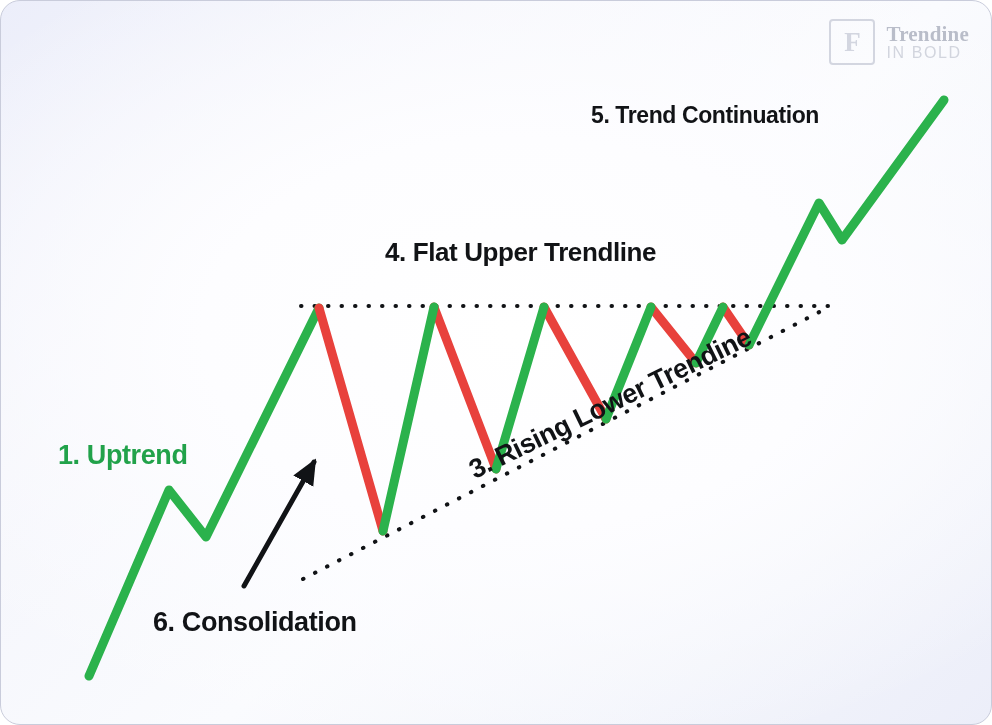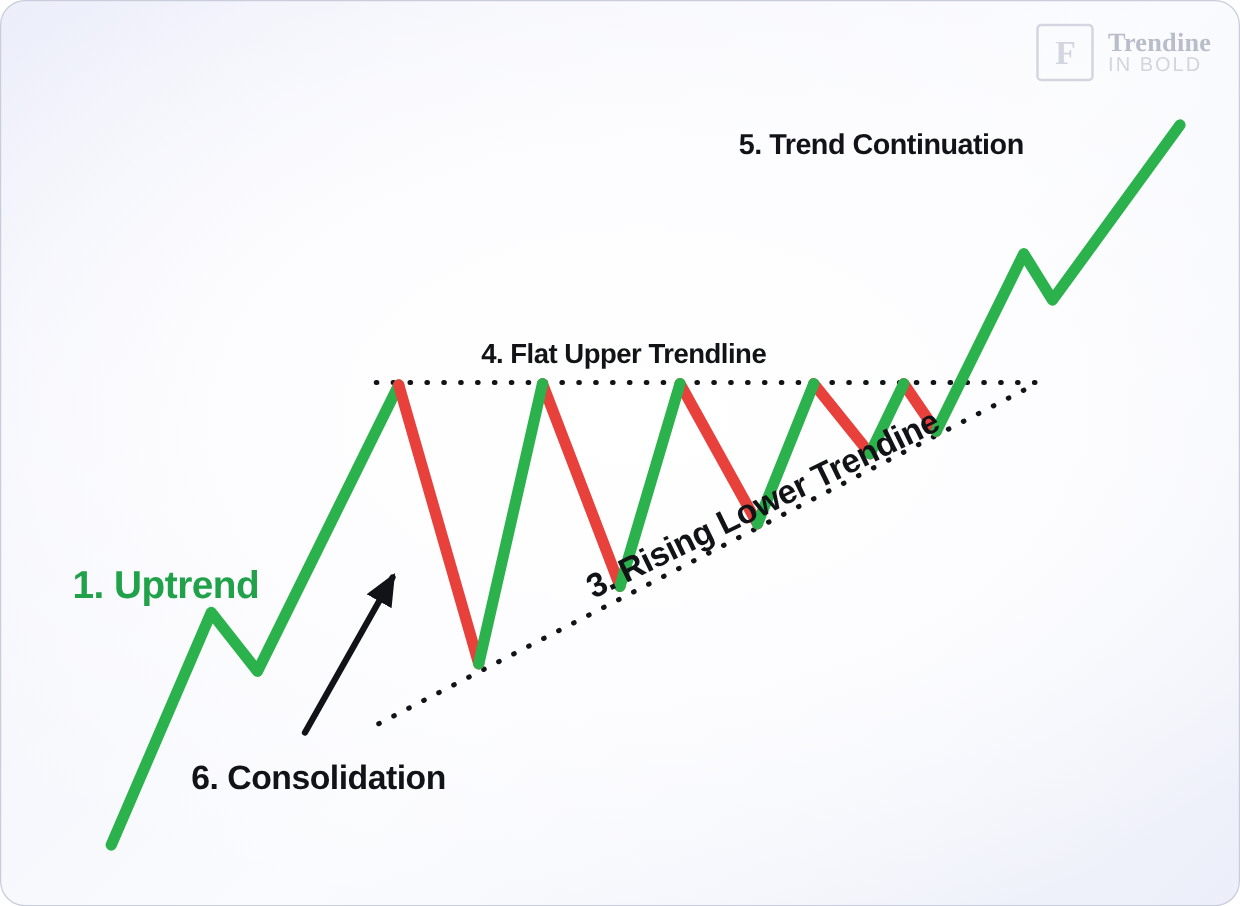--- a/index.html
+++ b/index.html
@@ -84,42 +84,42 @@
   
   .label {
     position: absolute;
     font-family: "Liberation Sans", sans-serif;
     font-weight: 700;
     white-space: nowrap;
     letter-spacing: -0.4px;
   }
   .label-uptrend {
     left: 57px;
-    top: 449px;
-    font-size: 31px;
+    top: 439px;
+    font-size: 27px;
     color: #21a24a;
   }
   .label-consolidation {
     left: 152px;
     top: 606px;
     font-size: 27px;
     color: #111316;
   }
   .label-lower-trendline {
     left: 470px;
     top: 455px;
     font-size: 27px;
     color: #111316;
     transform: rotate(-26deg);
     transform-origin: left center;
   }
   .label-upper-trendline {
     left: 384px;
-    top: 269px;
-    font-size: 22px;
+    top: 236px;
+    font-size: 26px;
     color: #111316;
   }
   .label-trend-continuation {
     left: 590px;
     top: 101px;
     font-size: 23px;
     color: #111316;
   }
 </style>
 </head>

